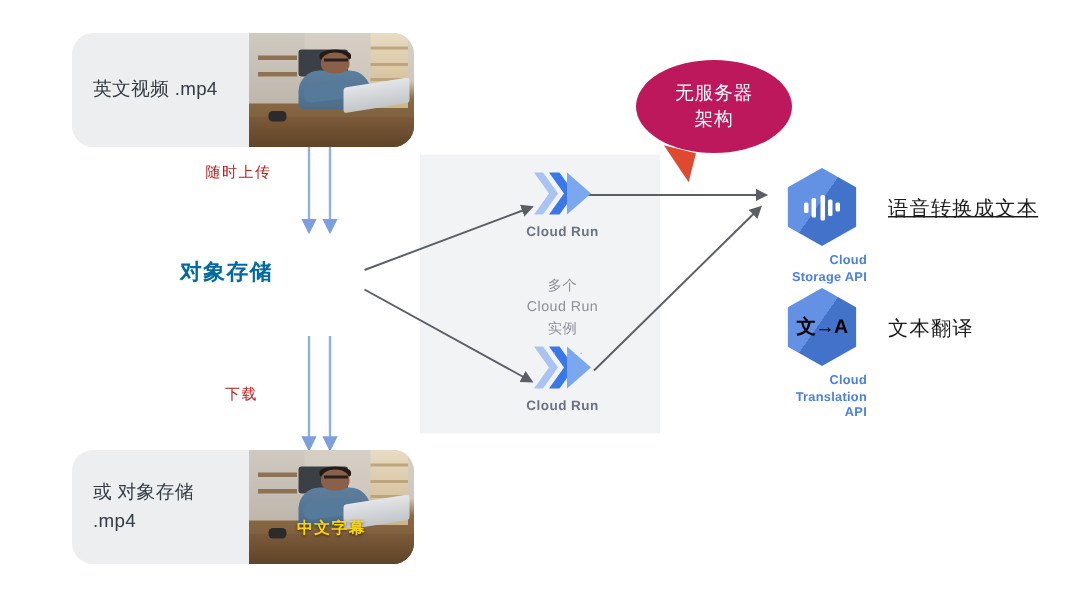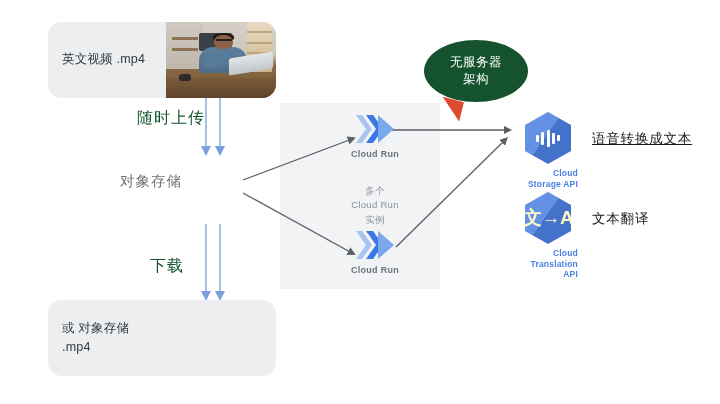--- a/index.html
+++ b/index.html
@@ -60,26 +60,27 @@
   .ph-cup { position:absolute; left:12%; bottom:22%; width:11%; height:10%;
     background:#2c2b2a; border-radius:3px; }
   .ph-sub {
     position:absolute; left:0; right:0; bottom:22%;
     text-align:center; font-size:10.5px; font-weight:700; color:#ffd400;
     text-shadow:0 1px 2px rgba(0,0,0,.6); letter-spacing:1px;
   }
 
   
   .flow-label {
-    position:absolute; font-size:16px; color:#14532d; letter-spacing:1px;
+    position:absolute; font-size:10px; color:#b91c1c; letter-spacing:1px;
     white-space:nowrap;
   }
   .side-label {
-    position:absolute; font-size:14.5px; color:#737373; letter-spacing:1px;
+    position:absolute; font-size:14.5px; color:#0369a1; letter-spacing:1px;
     white-space:nowrap;
+    font-weight:bold;
   }
   .out-label {
     position:absolute; font-size:13.5px; color:#1b1b1b; letter-spacing:.8px;
     white-space:nowrap;
   }
 
   
   .hexwrap { position:absolute; text-align:right; }
   .hex {
     position:relative; width:46px; height:52px; margin:0 auto;
@@ -110,42 +111,42 @@
     background:#4a7fe0; border-radius:50%;
   }
 
   
   .glyph-wave { position:relative; width:24px; height:18px; z-index:2; display:flex;
     align-items:center; justify-content:space-between; }
   .glyph-wave i { display:block; width:3px; background:#fff; border-radius:1px; }
 
   
   .glyph-trans {
-    position:relative; z-index:2; color:#fef9c3; font-size:19px; font-weight:700;
+    position:relative; z-index:2; color:#000000; font-size:13px; font-weight:700;
     letter-spacing:-.5px; white-space:nowrap;
   }
 
   
   .runwrap { position:absolute; text-align:center; }
   .run-icon { position:relative; width:46px; height:34px; margin:0 auto; }
   .run-caption {
     margin-top:3px; font-size:9px; font-weight:700; color:#6b7280; letter-spacing:.3px;
   }
 
   
   .multi-note {
     position:absolute; text-align:center; font-size:9.5px; color:#8b9099;
     line-height:1.5; letter-spacing:.3px; white-space:nowrap; font-weight:400;
   }
   .multi-note .dots { font-size:9px; letter-spacing:2px; color:#b9bdc4; }
 
   
   .callout { position:absolute; left:424px; top:40px; width:104px; height:62px; }
   .callout .bubble {
-    position:absolute; inset:0; background:#14532d; border-radius:50%/50%;
+    position:absolute; inset:0; background:#be185d; border-radius:50%/50%;
     display:flex; align-items:center; justify-content:center;
   }
   .callout .bubble span {
     color:#fff; font-size:12.5px; line-height:1.35; text-align:center;
     letter-spacing:.5px; font-weight:400;
   }
   .callout .tail {
     position:absolute; left:6px; bottom:-16px; width:0; height:0;
     border-left:10px solid transparent; border-right:22px solid #de4a30;
     border-bottom:20px solid transparent; transform:rotate(14deg);
@@ -205,20 +206,40 @@
       <div class="ph-glasses"></div>
       <div class="ph-laptop"></div>
       <div class="ph-cup"></div>
     </div>
   </div>
 
   <div class="card" style="left:48px; top:300px; width:228px; height:76px;">
     <div class="card-text">
       <div>或 对象存储 .mp4</div>
     </div>
+    <div class="card-photo">
+      <div class="photo-bg"></div>
+      <div class="ph-wallleft"></div>
+      <div class="ph-shelf" style="top:20%"></div>
+      <div class="ph-shelf" style="top:34%"></div>
+      <div class="ph-tv"></div>
+      <div class="ph-window"></div>
+      <div class="ph-blind" style="top:12%"></div>
+      <div class="ph-blind" style="top:26%"></div>
+      <div class="ph-blind" style="top:40%"></div>
+      <div class="ph-desk"></div>
+      <div class="ph-body"></div>
+      <div class="ph-arm"></div>
+      <div class="ph-hair"></div>
+      <div class="ph-head"></div>
+      <div class="ph-glasses"></div>
+      <div class="ph-laptop"></div>
+      <div class="ph-cup"></div>
+      <div class="ph-sub">中文字幕</div>
+    </div>
   </div>
 
   <div class="flow-label" style="left:137px; top:108px;">随时上传</div>
   <div class="flow-label" style="left:150px; top:256px;">下载</div>
 
   <div class="side-label" style="left:120px; top:172px;">对象存储</div>
 
 
   <div class="runwrap" style="left:348px; top:112px; width:54px;">
     <div class="run-icon">

